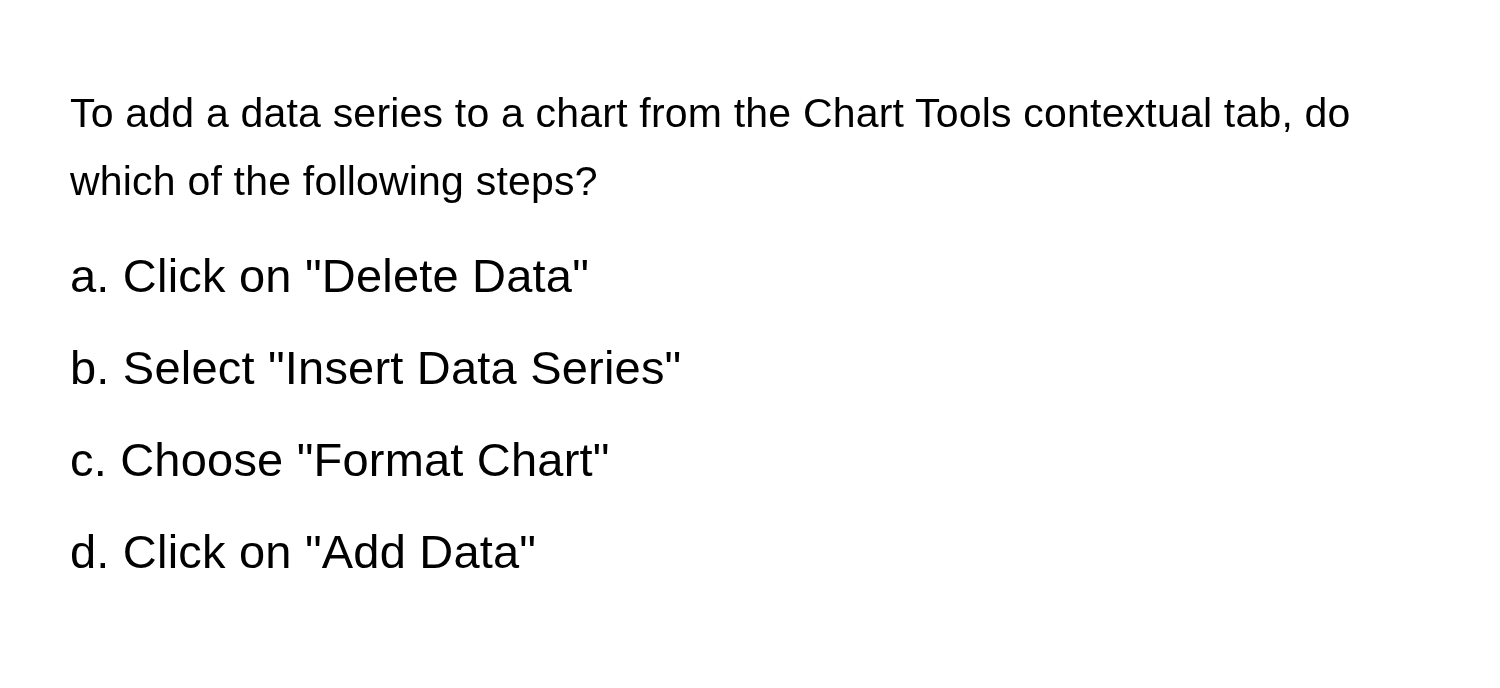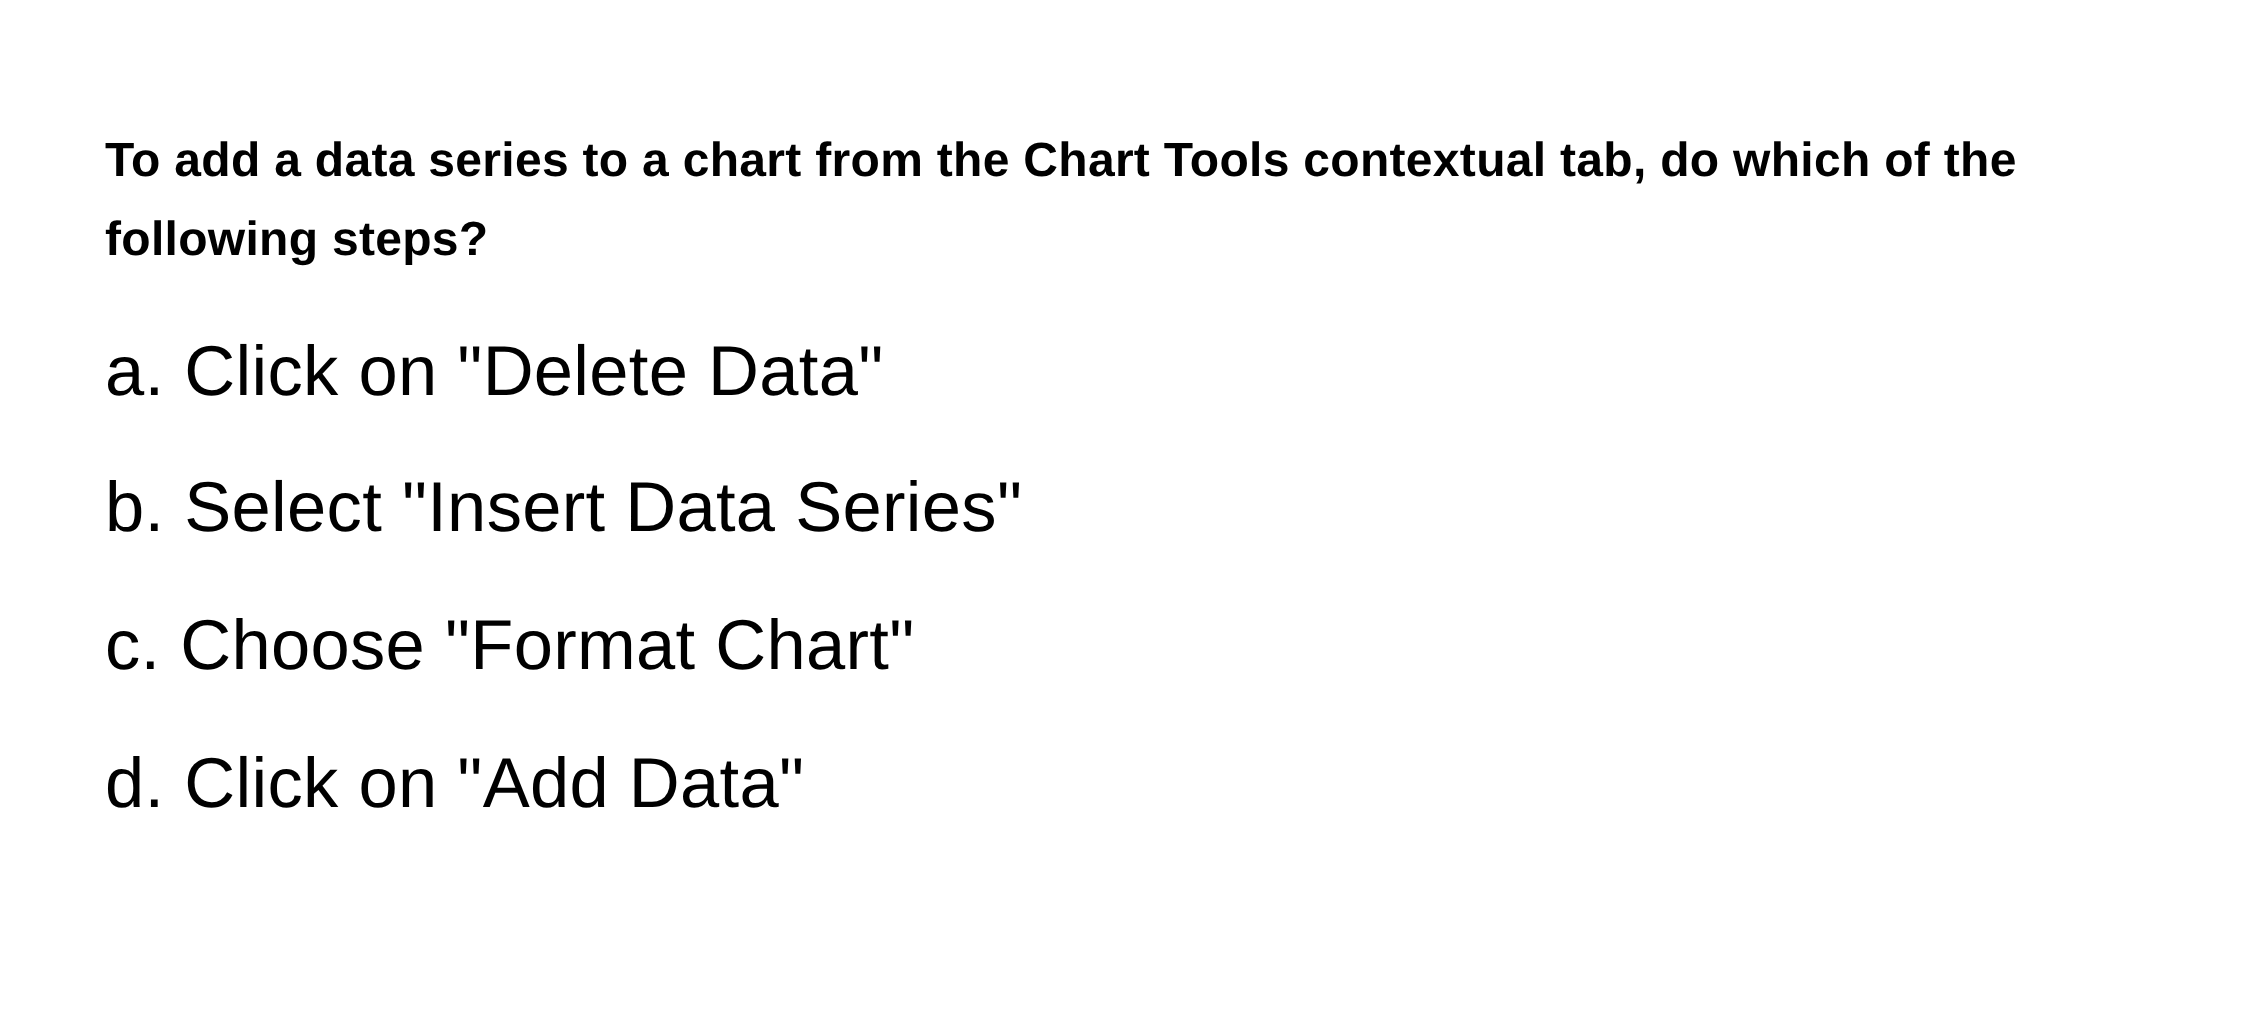--- a/index.html
+++ b/index.html
@@ -9,25 +9,24 @@
     }
     body {
       width: 1500px;
       height: 688px;
       background: #ffffff;
       font-family: -apple-system, BlinkMacSystemFont, "Segoe UI", Helvetica, Arial, sans-serif;
       color: #000000;
       padding: 80px 70px 0 70px;
     }
     .question {
-      font-size: 32px;
+      font-size: 41px;
       line-height: 1.65;
       margin-bottom: 28px;
       letter-spacing: 0.2px;
-      font-weight: bold;
     }
     .options {
       display: flex;
       flex-direction: column;
       gap: 26px;
     }
     .option {
       font-size: 47px;
       line-height: 1.4;
       letter-spacing: 0.2px;

